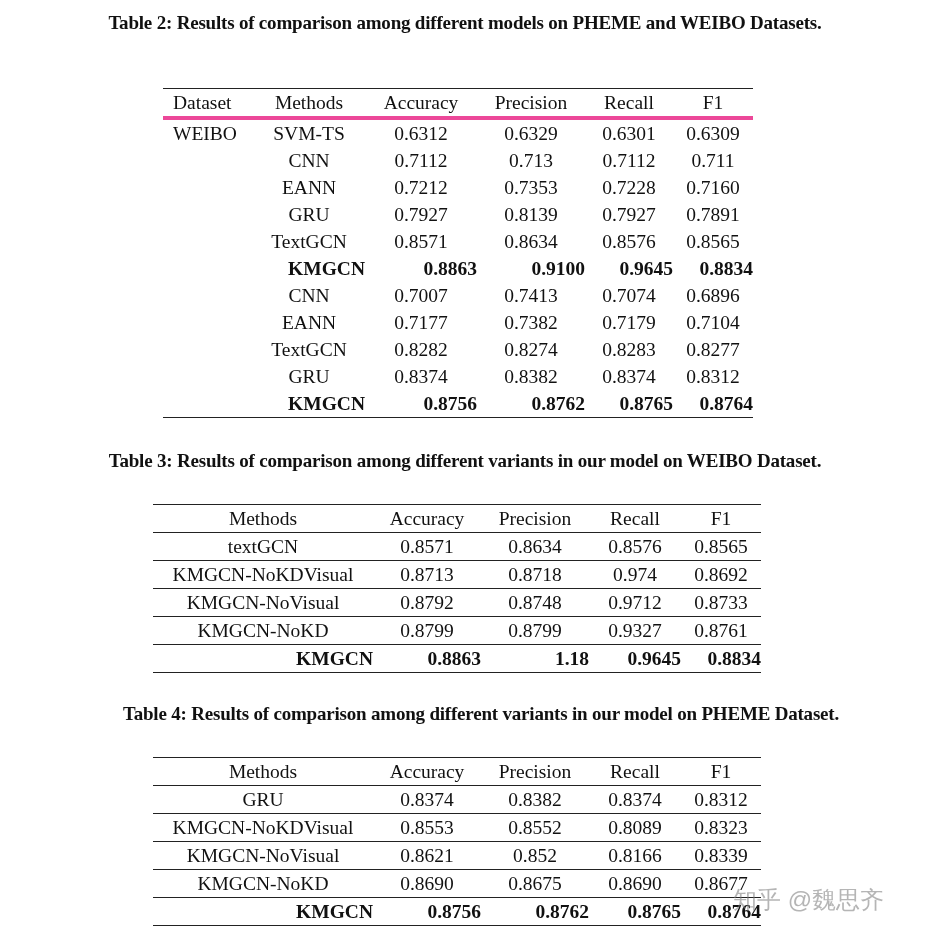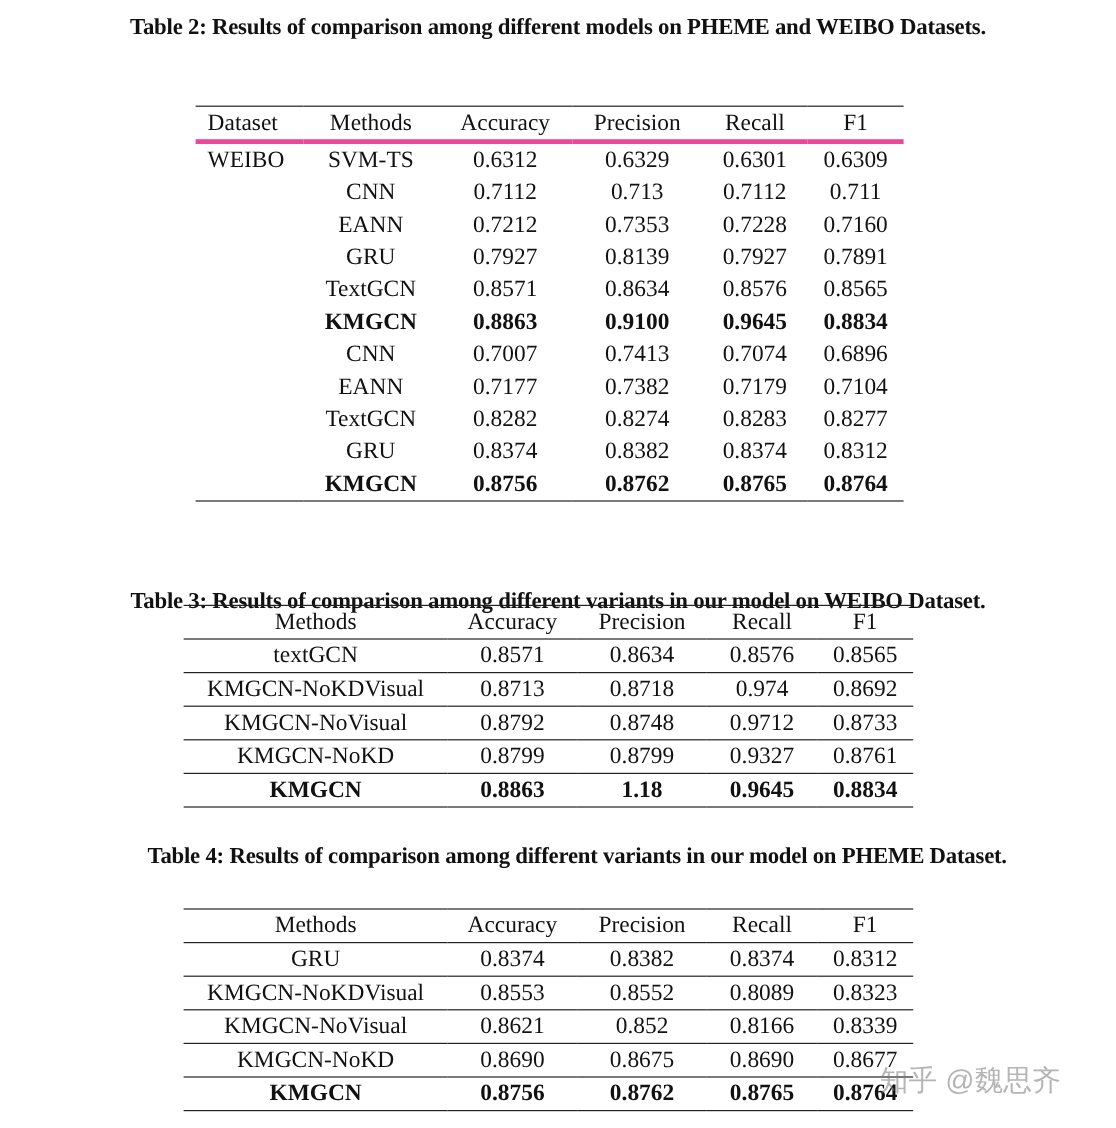--- a/index.html
+++ b/index.html
@@ -10,21 +10,21 @@
   .caption {
     position: absolute; left: 0; width: 930px; text-align: center;
     font-weight: bold; font-size: 19px; letter-spacing: -0.2px;
   }
   table.res {
     position: absolute; border-collapse: collapse; font-size: 19.5px;
   }
   table.res td, table.res th {
     font-weight: normal; padding: 0; height: 27px; text-align: center; white-space: nowrap;
   }
-  table.res tr.b td { font-weight: bold; }
+  table.res tr.b td { font-weight: bold; text-align: right; }
   .top-rule { border-top: 1.5px solid #222; }
   .mid-rule { border-top: 4px solid #ec4899; }
   .bot-rule { border-bottom: 1.5px solid #222; }
 
   #t2 { left: 163px; top: 53px; width: 590px; margin-top: 35px; }
   #t2 td.ds { text-align: left; padding-left: 10px; }
   #t3 { left: 153px; top: 504px; width: 608px; }
   #t4 { left: 153px; top: 757px; width: 608px; }
   #t3 tr.row td, #t4 tr.row td { border-top: 1px solid #222; }
 
@@ -139,21 +139,21 @@
     <td></td>
     <td>KMGCN</td>
     <td>0.8756</td>
     <td>0.8762</td>
     <td>0.8765</td>
     <td>0.8764</td>
   </tr>
 </tbody>
   </table>
 
-<div class="caption" style="top:450px;margin-top:41px;">Table 3: Results of comparison among different variants in our model on WEIBO Dataset.</div>
+<div class="caption" style="top:450px;">Table 3: Results of comparison among different variants in our model on WEIBO Dataset.</div>
 <table class="res" id="t3">
   <colgroup>
       <col style="width:220px">
       <col style="width:108px">
       <col style="width:108px">
       <col style="width:92px">
       <col style="width:80px">
     </colgroup>
   <tbody>
       <tr class="top-rule">

